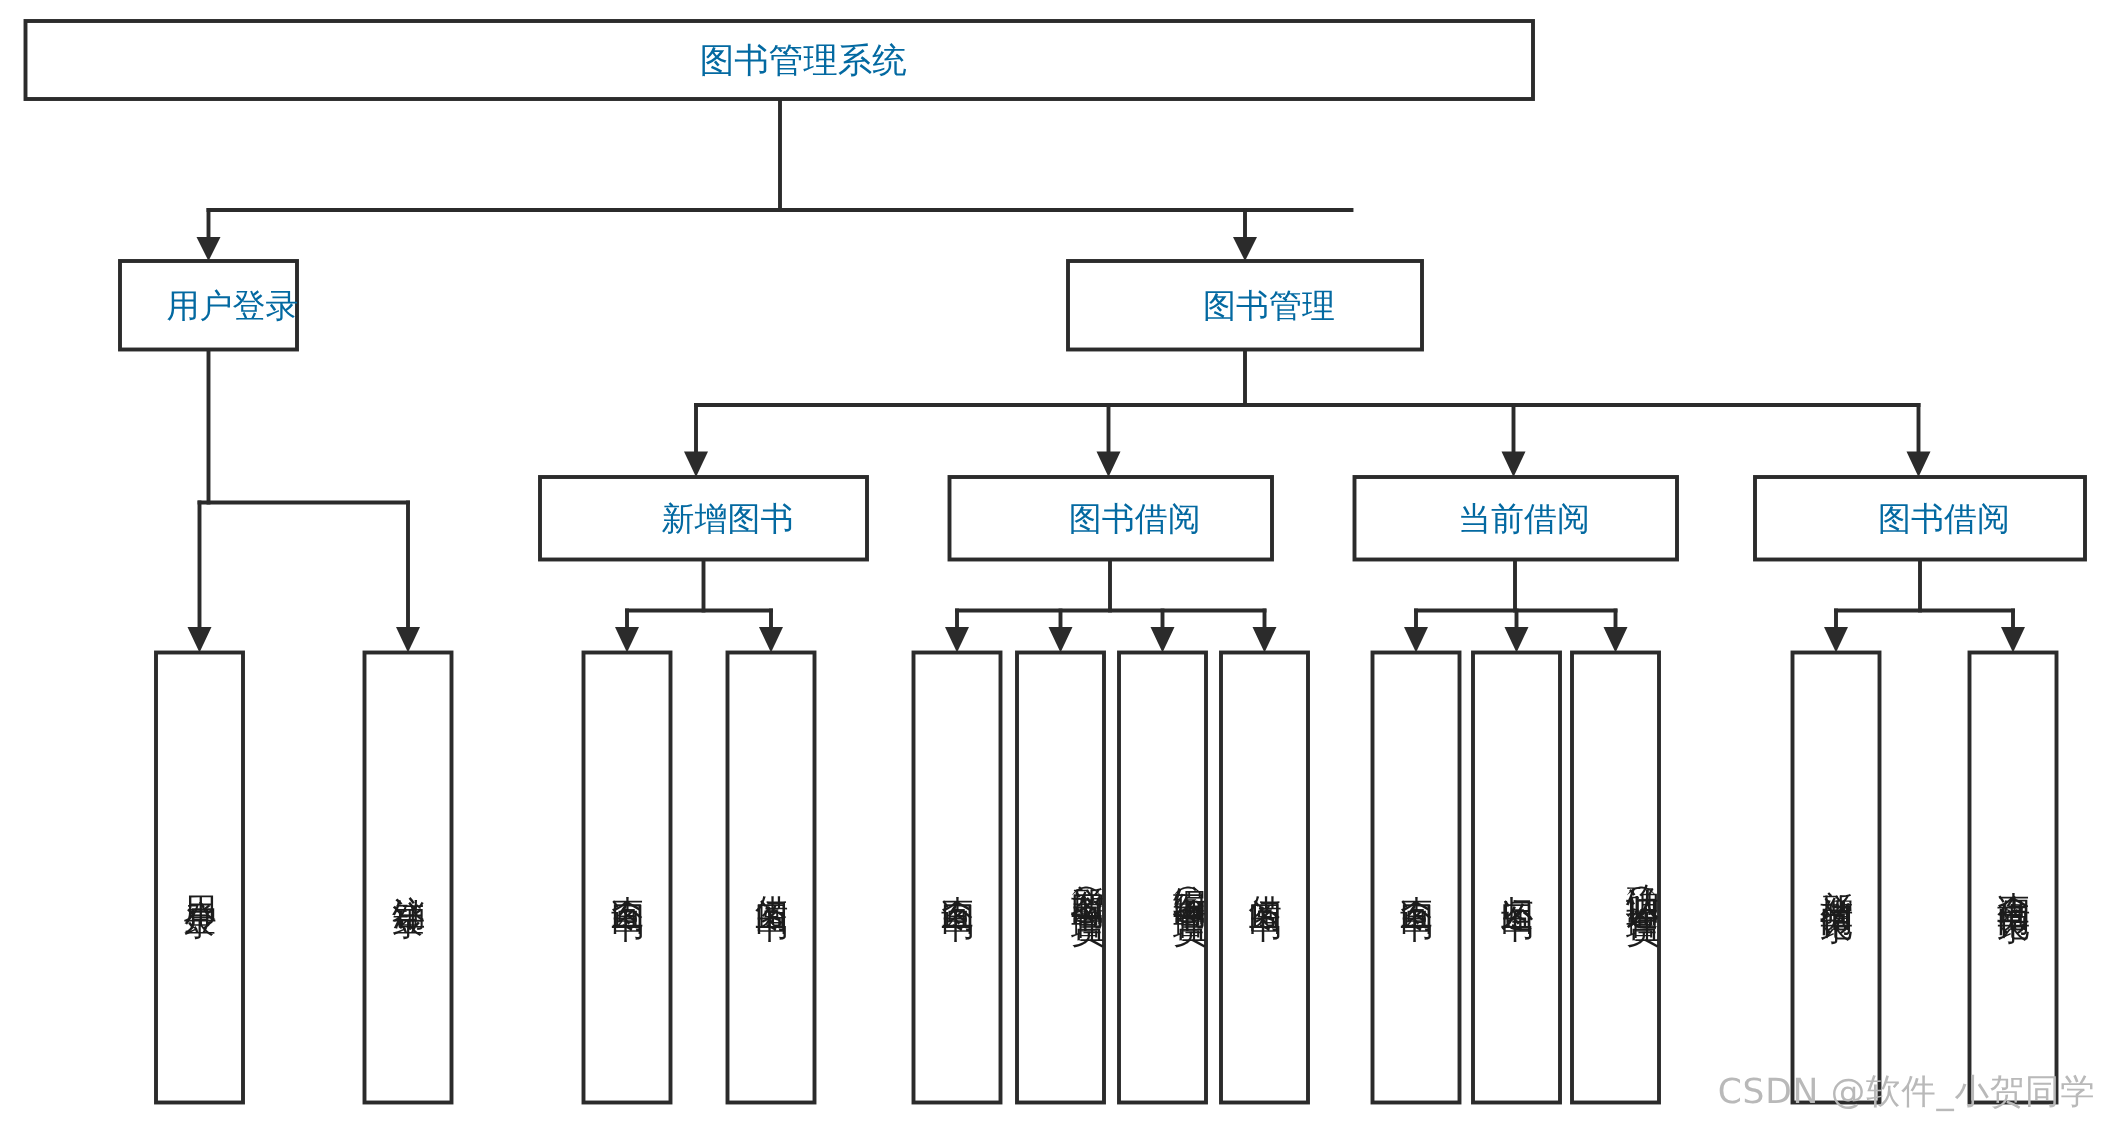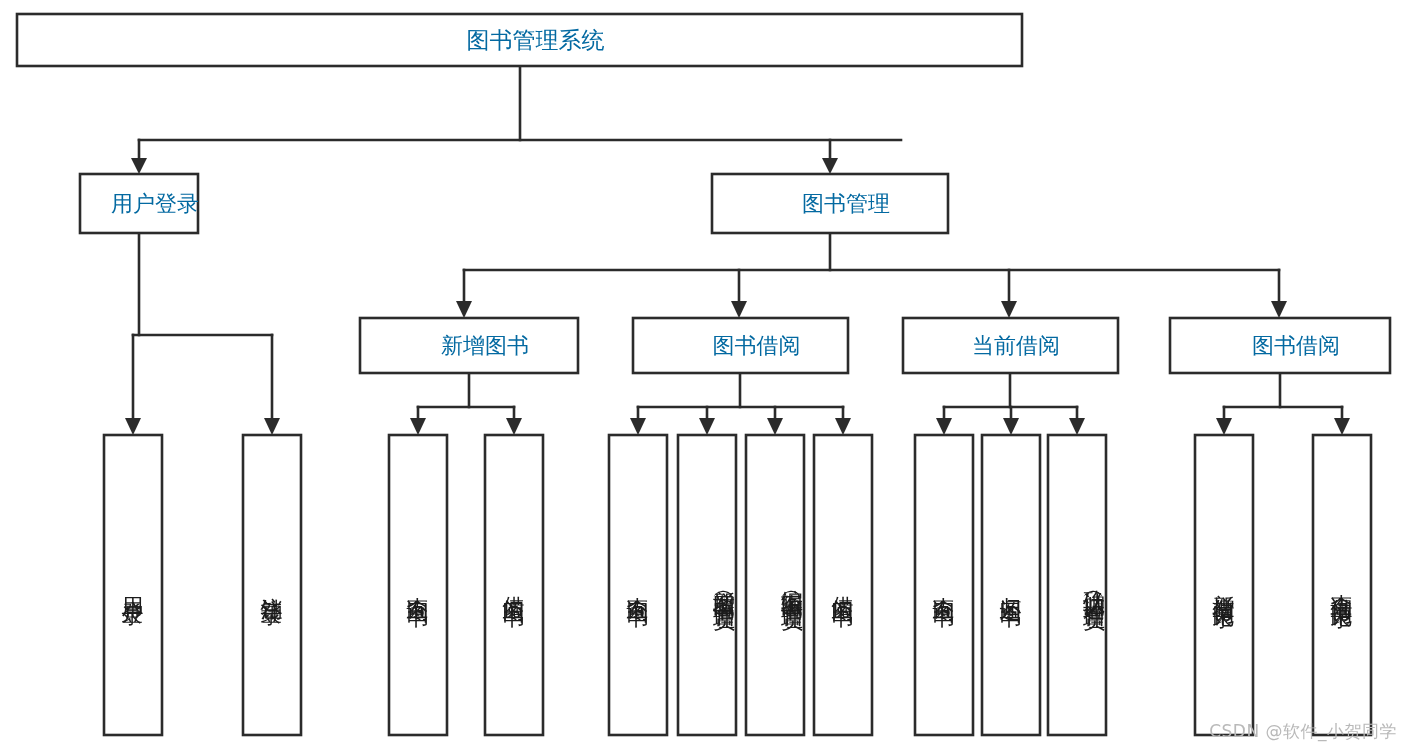--- a/index.html
+++ b/index.html
@@ -69,21 +69,21 @@
     padding-left: 16px;
   }
   .title-label {
     font-size: 23px;
   }
   #watermark {
     position: absolute;
     right: 8px;
     bottom: 4px;
     font-family: "DejaVu Sans", "Liberation Sans", sans-serif;
-    font-size: 17px;
+    font-size: 23px;
     color: #b9b9b9;
     letter-spacing: 0.5px;
     user-select: none;
   }
 </style>
 </head>
 <body>
 
 <div id="diagram-root">
 

